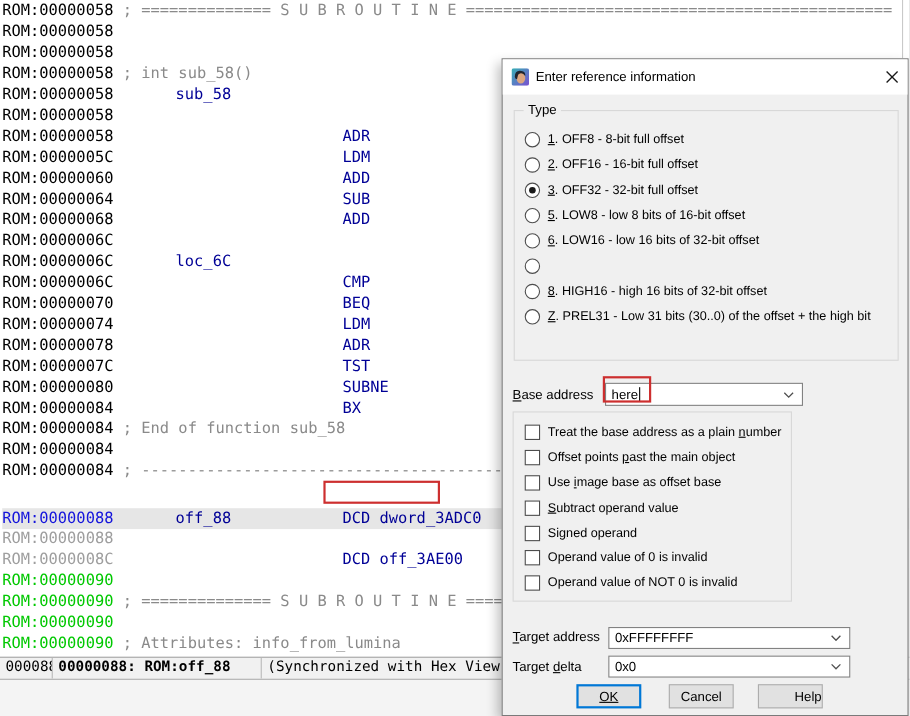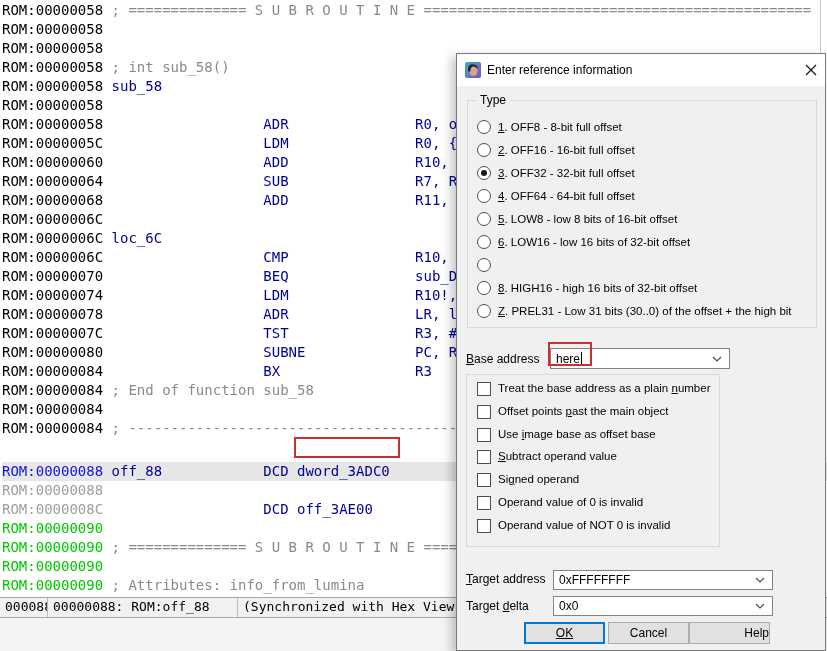--- a/index.html
+++ b/index.html
@@ -8,31 +8,31 @@
   
   #listing{position:absolute;left:0;top:0;width:827px;height:596px;overflow:hidden;
            font-family:"DejaVu Sans Mono",monospace;font-size:14px;line-height:19px;
            white-space:pre;padding:1px 0 0 2px;box-sizing:border-box;}
   .line{height:19px;}
   .line.hl{background:var(--highlight_row,#e6e6e6);margin-top:24px;}
   .addr.k{color:var(--addr_black,#000000);}
   .addr.g{color:var(--addr_gray,#9e9e9e);}
   .addr.grn{color:var(--addr_green,#00c800);}
   .addr.b{color:var(--addr_blue,#1414dc);}
-  .code{color:var(--code_navy,#000096);}
+  .code{color:var(--code_navy,#000096);padding-left:48px;}
   .cmt{color:var(--comment_gray,#8a8a8a);}
   #listing-right-border{position:absolute;left:820px;top:0;width:1px;height:53px;background:#c9c9c9;}
   
   #status-bar{position:absolute;left:0;top:597px;width:827px;height:20px;background:#f1f1f1;
               border-top:1px solid #a5a5a5;box-sizing:border-box;display:flex;
               font-family:"DejaVu Sans Mono",monospace;font-size:13px;color:#000;}
   .status-cell{height:100%;line-height:18px;padding:0 5px;border-right:1px solid #b9b9b9;
                overflow:hidden;white-space:nowrap;box-sizing:border-box;}
   .status-cell:nth-child(1){width:48px;}
-  .status-cell:nth-child(2){width:190px;}
+  .status-cell:nth-child(2){width:190px;font-weight:bold;}
   .status-cell:nth-child(3){width:232px;}
   #bottom-strip{position:absolute;left:0;top:617px;width:827px;height:34px;background:#f4f4f4;
                 border-top:1px solid #ababab;box-sizing:border-box;}
   
   #dialog{position:absolute;left:456px;top:53px;width:370px;height:598px;background:var(--dialog_bg,#f0f0f0);
           border:1px solid #7a7a7a;box-sizing:border-box;z-index:10;
           box-shadow:-4px 4px 10px rgba(0,0,0,0.25);font-size:12px;color:#000;}
   #dlg-titlebar{position:absolute;left:0;top:0;width:100%;height:32px;background:#ffffff;}
   #dlg-icon{position:absolute;left:8px;top:8px;width:16px;height:16px;}
   #dlg-title{position:absolute;left:30px;top:0;height:32px;line-height:32px;font-size:12px;}
@@ -50,27 +50,27 @@
   .opt-label{margin-left:7px;font-size:11.5px;white-space:nowrap;}
   .fldlabel{position:absolute;font-size:12px;}
   #base-label{left:9px;top:298px;}
   .combo{position:absolute;background:#fff;border:1px solid #828282;box-sizing:border-box;
          font-size:12px;display:flex;align-items:center;padding-left:5px;}
   .combo .chev{position:absolute;right:7px;top:50%;margin-top:-3px;}
   #base-combo{left:93px;top:294px;width:180px;height:21px;}
   .caret{display:inline-block;width:1px;height:13px;background:#000;margin-left:1px;vertical-align:middle;}
   #group-flags{left:9px;top:320px;width:254px;height:173px;}
   #check-list{position:absolute;left:20px;top:328px;width:240px;}
-  .check-row{height:22.8px;display:flex;}
+  .check-row{height:22.8px;display:flex;align-items:center;}
   .checkbox{width:12px;height:12px;border:1px solid #4d4d4d;background:#fff;flex:0 0 auto;}
   #ta-label{left:9px;top:518px;}
   #ta-combo{left:96px;top:516px;width:220px;height:20px;}
   #td-label{left:9px;top:545px;}
   #td-combo{left:96px;top:542px;width:220px;height:20px;}
-  .btn{position:absolute;top:568px;width:81px;height:22px;background:#e1e1e1;border:1px solid #adadad;
+  .btn{position:absolute;top:568px;width:59px;height:22px;background:#e1e1e1;border:1px solid #adadad;
        box-sizing:border-box;text-align:center;line-height:20px;font-size:12px;}
   #btn-ok{left:67px;border:2px solid var(--accent_blue,#0078d7);line-height:18px;}
   #btn-cancel{left:151px;}
   #btn-help{left:232px;text-align:right;}
   
   .anno{position:absolute;border:2px solid var(--annotation_red,#cd2f2f);box-sizing:border-box;z-index:30;}
   #anno-dword{left:294px;top:437px;width:106px;height:21px;}
   #anno-here{left:548px;top:342px;width:44px;height:24px;}
 </style>
 </head>
@@ -123,24 +123,20 @@
         <div class="radio-row">
           <span class="radio"></span>
           <span class="opt-label"><u>2</u>. OFF16 - 16-bit full offset</span>
         </div>
         <div class="radio-row">
           <span class="radio checked"></span>
           <span class="opt-label"><u>3</u>. OFF32 - 32-bit full offset</span>
         </div>
         <div class="radio-row">
           <span class="radio"></span>
-          <span class="opt-label"><u>4</u>. OFF64 - 64-bit full offset</span>
-        </div>
-        <div class="radio-row">
-          <span class="radio"></span>
           <span class="opt-label"><u>5</u>. LOW8 - low 8 bits of 16-bit offset</span>
         </div>
         <div class="radio-row">
           <span class="radio"></span>
           <span class="opt-label"><u>6</u>. LOW16 - low 16 bits of 32-bit offset</span>
         </div>
         <div class="radio-row">
           <span class="radio"></span>
         </div>
         <div class="radio-row">

